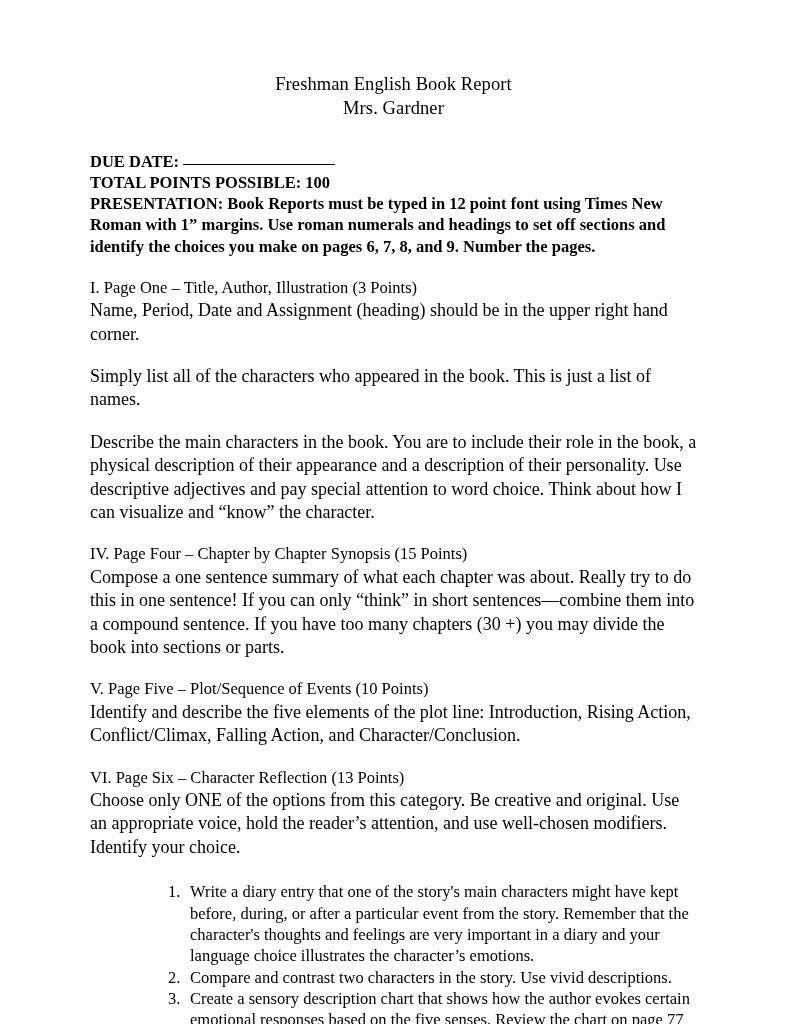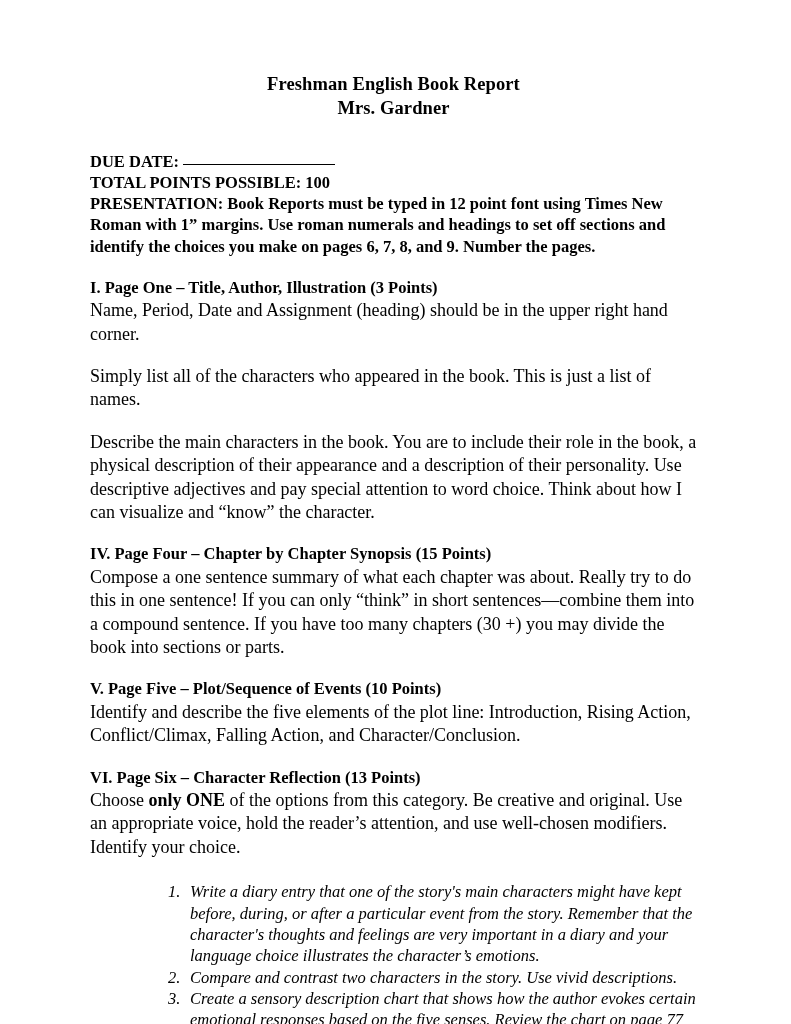--- a/index.html
+++ b/index.html
@@ -28,21 +28,21 @@
   }
 
   
   .title-block {
     text-align: center;
     margin: 0 0 30px 0;
   }
   .doc-title,
   .doc-subtitle {
     font-size: 18.5px;
-    font-weight: bold;
+    font-weight: normal;
     line-height: 1.32;
     letter-spacing: 0.1px;
   }
 
   
   .meta-block {
     font-weight: bold;
     font-size: 16.5px;
     line-height: 1.285;
     margin: 0 0 20px 0;
@@ -53,48 +53,47 @@
     display: inline-block;
     width: 152px;
     border-bottom: 1.6px solid #000;
     margin-left: 4px;
     vertical-align: 2px;
   }
 
   
   .section { margin: 0 0 19px 0; }
   .section-heading {
-    font-weight: bold;
+    font-weight: normal;
     font-size: 16.5px;
     line-height: 1.3;
     margin: 16px 0 1px 0;
   }
   .section-body {
     font-size: 18px;
     line-height: 1.30;
     margin: 0;
     text-align: left;
   }
-  .section-body b { font-weight: bold; }
+  .section-body b { font-weight: normal; }
 
   
   .options-list {
     margin: 22px 0 0 0;
     padding: 0 0 0 78px;
     list-style: none;
     counter-reset: opt;
   }
   .options-list li {
     position: relative;
     counter-increment: opt;
     font-size: 16.5px;
     line-height: 1.295;
     padding-left: 22px;
     margin-bottom: 0;
-    font-style: italic;
   }
   .options-list li::before {
     content: counter(opt) ".";
     position: absolute;
     left: 0;
     top: 0;
     width: 18px;
     text-align: left;
   }
 </style>

